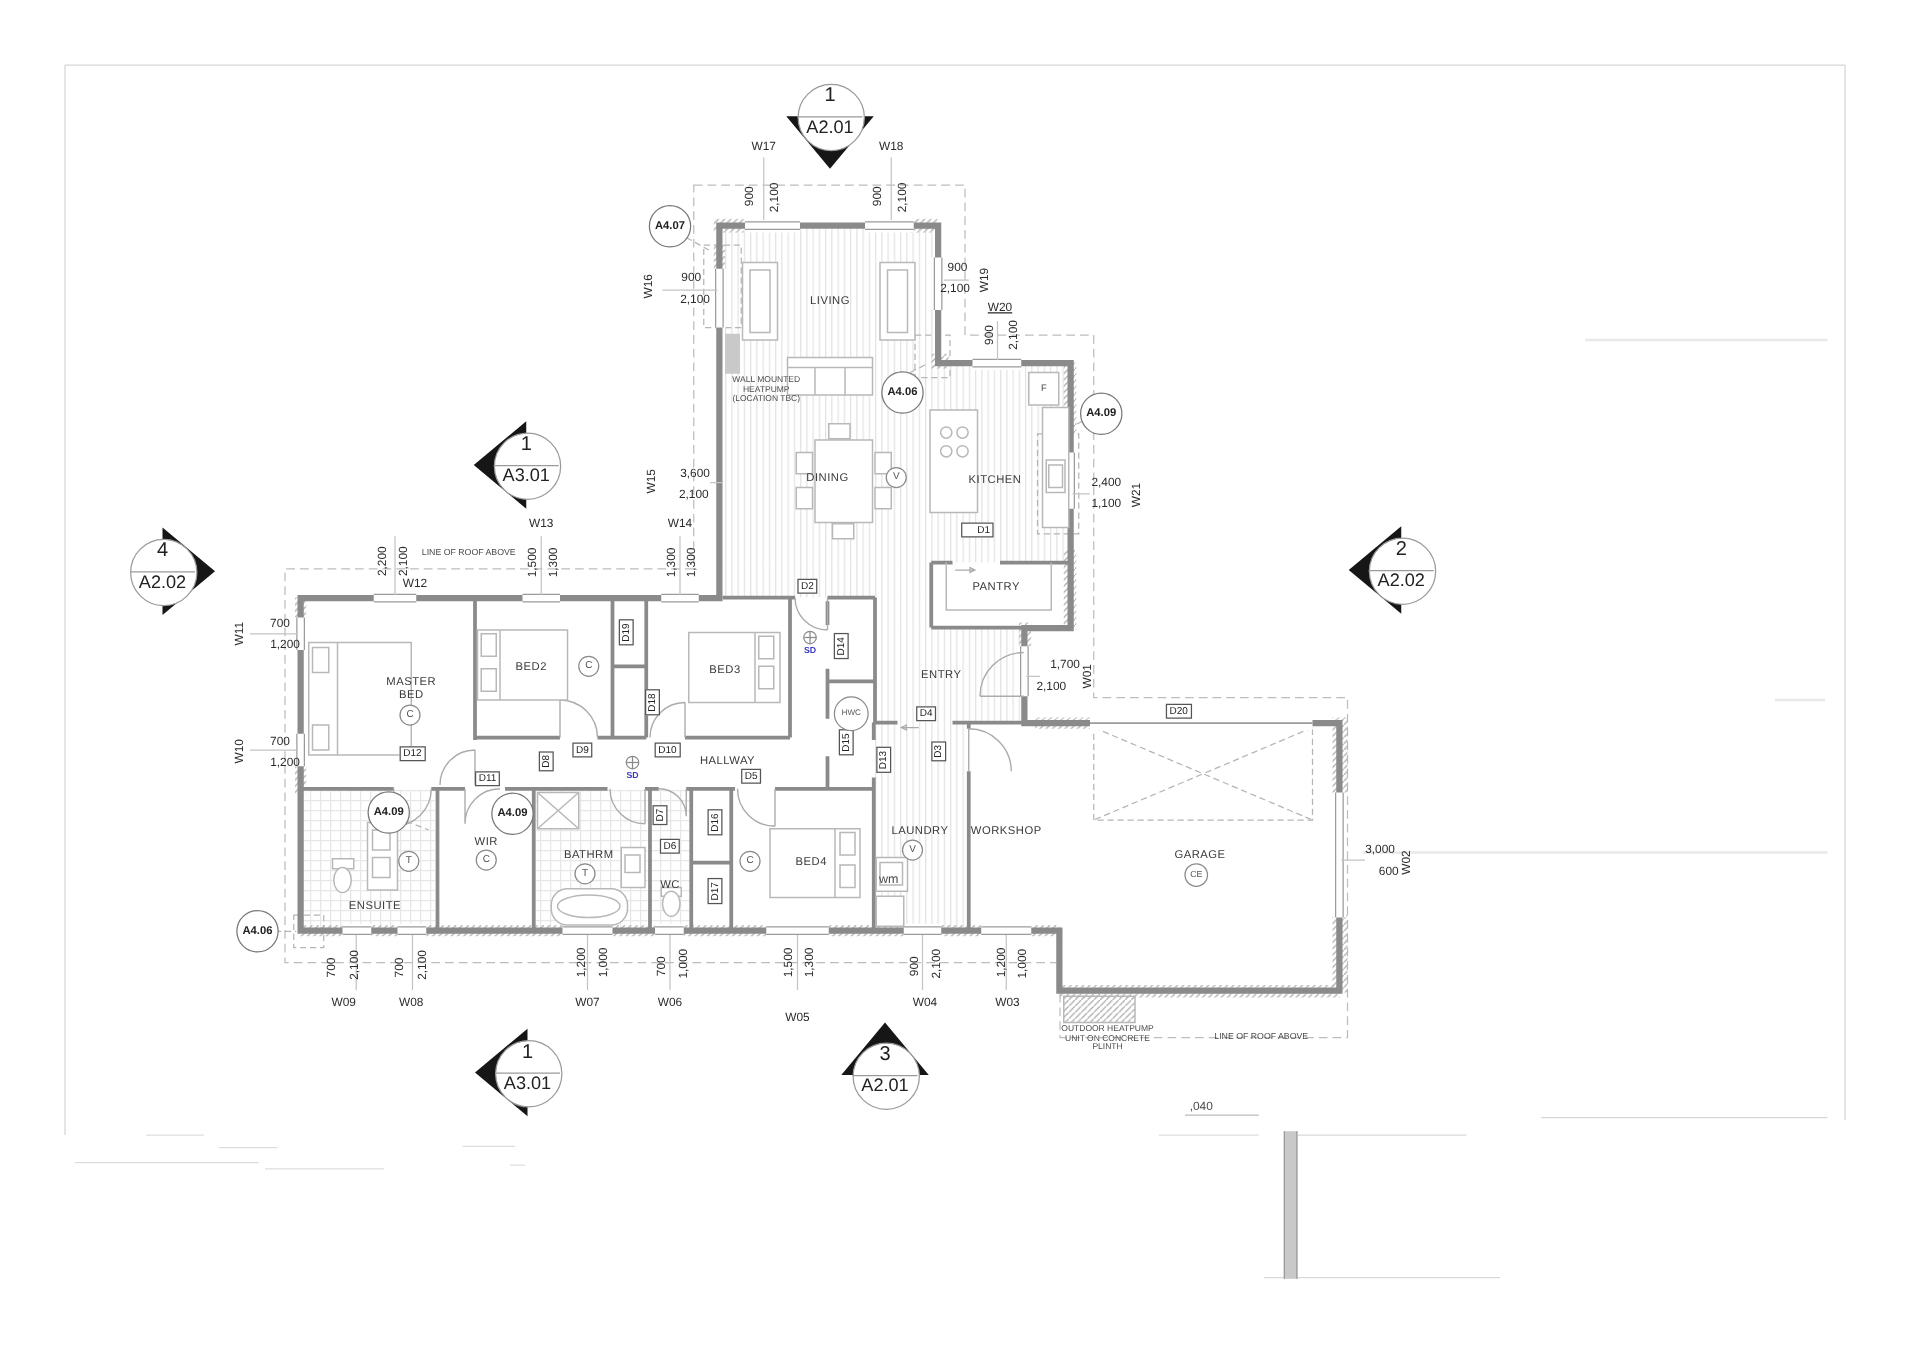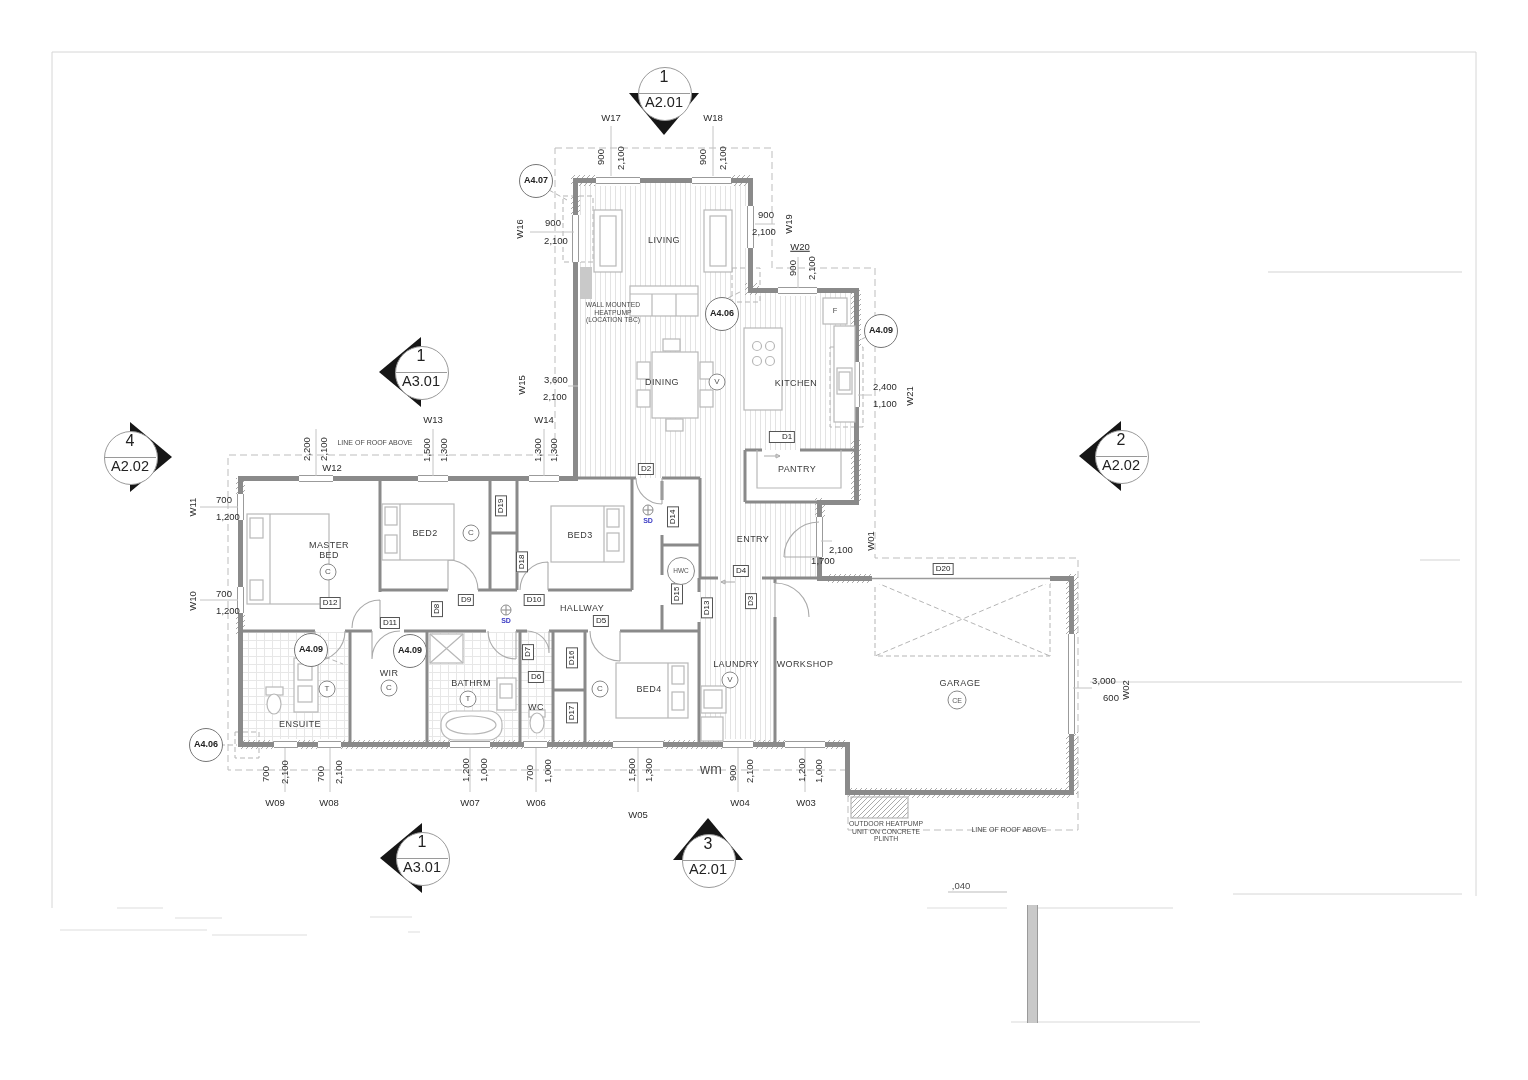--- a/index.html
+++ b/index.html
@@ -297,39 +297,39 @@
       <div class="lab dim v" style="left: 307px; top: 449px;">2,200</div>
       <div class="lab dim v" style="left: 324px; top: 449px;">2,100</div>
       <div class="lab dim v" style="left: 427px; top: 450px;">1,500</div>
       <div class="lab dim v" style="left: 444px; top: 450px;">1,300</div>
       <div class="lab dim v" style="left: 538px; top: 450px;">1,300</div>
       <div class="lab dim v" style="left: 554px; top: 450px;">1,300</div>
       <div class="lab dim" style="left: 224px; top: 500px;">700</div>
       <div class="lab dim" style="left: 228px; top: 517px;">1,200</div>
       <div class="lab dim" style="left: 224px; top: 594px;">700</div>
       <div class="lab dim" style="left: 228px; top: 611px;">1,200</div>
-      <div class="lab dim" style="left: 823px; top: 533px; margin-top: 28px;">1,700</div>
+      <div class="lab dim" style="left: 852px; top: 533px;">1,700</div>
       <div class="lab dim" style="left: 841px; top: 550px;">2,100</div>
       <div class="lab dim" style="left: 1104px; top: 681px;">3,000</div>
       <div class="lab dim" style="left: 1111px; top: 698px;">600</div>
       <div class="lab dim v" style="left: 266px; top: 774px;">700</div>
       <div class="lab dim v" style="left: 285px; top: 772px;">2,100</div>
       <div class="lab dim v" style="left: 321px; top: 774px;">700</div>
       <div class="lab dim v" style="left: 339px; top: 772px;">2,100</div>
       <div class="lab dim v" style="left: 466px; top: 770px;">1,200</div>
       <div class="lab dim v" style="left: 484px; top: 770px;">1,000</div>
       <div class="lab dim v" style="left: 530px; top: 773px;">700</div>
       <div class="lab dim v" style="left: 548px; top: 771px;">1,000</div>
       <div class="lab dim v" style="left: 632px; top: 770px;">1,500</div>
       <div class="lab dim v" style="left: 649px; top: 770px;">1,300</div>
       <div class="lab dim v" style="left: 733px; top: 773px;">900</div>
       <div class="lab dim v" style="left: 750px; top: 771px;">2,100</div>
       <div class="lab dim v" style="left: 802px; top: 770px;">1,200</div>
       <div class="lab dim v" style="left: 819px; top: 771px;">1,000</div>
-      <div class="lab dtag" style="left: 782px; top: 437px; padding-left: 12px;">D1</div>
+      <div class="lab dtag" style="left: 782px; top: 424px; padding-left: 12px;">D1</div>
       <div class="lab dtag" style="left: 646px; top: 469px;">D2</div>
       <div class="lab dtag v" style="left: 751px; top: 601px;">D3</div>
       <div class="lab dtag" style="left: 741px; top: 571px;">D4</div>
       <div class="lab dtag" style="left: 601px; top: 621px;">D5</div>
       <div class="lab dtag" style="left: 536px; top: 677px;">D6</div>
       <div class="lab dtag v" style="left: 528px; top: 652px;">D7</div>
       <div class="lab dtag v" style="left: 437px; top: 609px;">D8</div>
       <div class="lab dtag" style="left: 466px; top: 600px;">D9</div>
       <div class="lab dtag" style="left: 534px; top: 600px;">D10</div>
       <div class="lab dtag" style="left: 390px; top: 623px;">D11</div>
@@ -363,21 +363,21 @@
       <div class="lab sdcross" style="left: 506px; top: 610px;"></div>
       <div class="lab sdtxt" style="left: 506px; top: 621px;">SD</div>
       <div class="lab note" style="left: 613px; top: 312px; font-size: 6.8px;">WALL MOUNTED
 HEATPUMP
 (LOCATION TBC)</div>
       <div class="lab note" style="left: 375px; top: 443px; font-size: 7px;">LINE OF ROOF ABOVE</div>
       <div class="lab note" style="left: 1009px; top: 830px; font-size: 7px;">LINE OF ROOF ABOVE</div>
       <div class="lab note" style="left: 886px; top: 831px; font-size: 6.8px;">OUTDOOR HEATPUMP
 UNIT ON CONCRETE
 PLINTH</div>
-      <div class="lab note" style="left: 711px; top: 770px; font-size: 14px;">wm</div>
+      <div class="lab note" style="left: 711px; top: 704px; font-size: 10px;">wm</div>
       <div class="lab note" style="left: 835px; top: 311px; font-size: 7.5px;">F</div>
       <div class="lab note" style="left: 961px; top: 886px; font-size: 9.5px;">,040</div>
       <div class="marker" style="left: 664px; top: 93px;">
         <div class="mk-tri" style="border-left: 35px solid transparent; border-right: 35px solid transparent; border-top: 42px solid rgb(22, 22, 22); left: -35px; top: 0px;"></div>
         <div class="mk-circle"></div>
         <div class="mk-line"></div>
         <div class="mk-num">1</div>
         <div class="mk-sheet">A2.01</div>
       </div>
       <div class="marker" style="left: 421px; top: 372px;">

